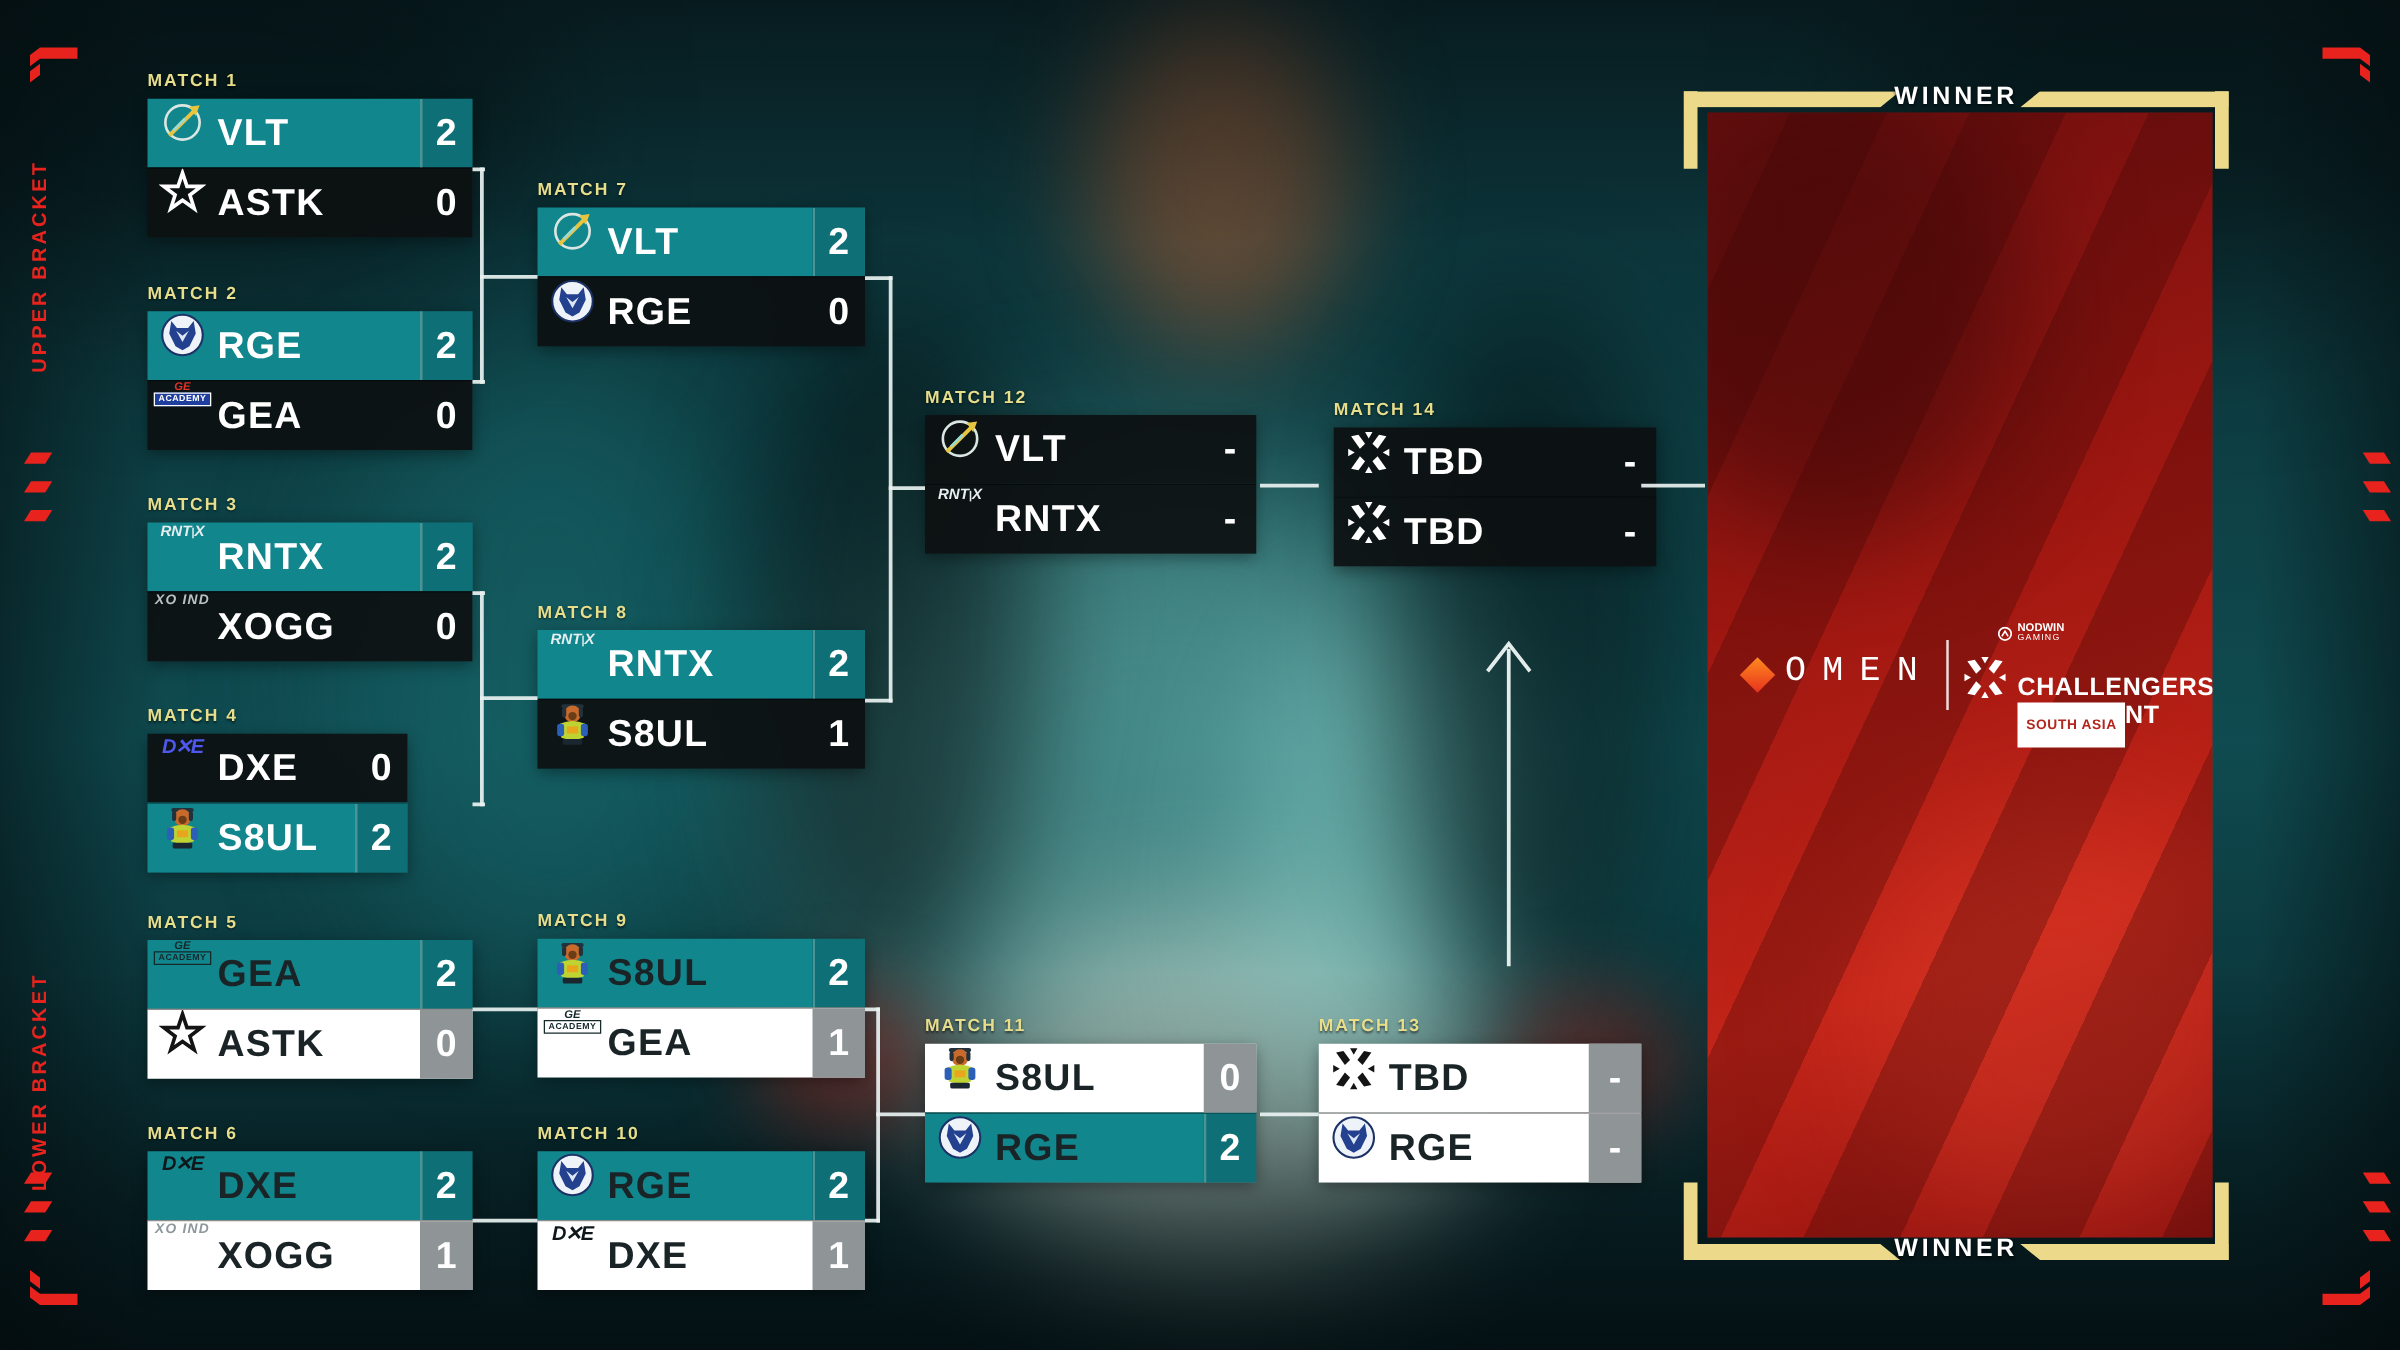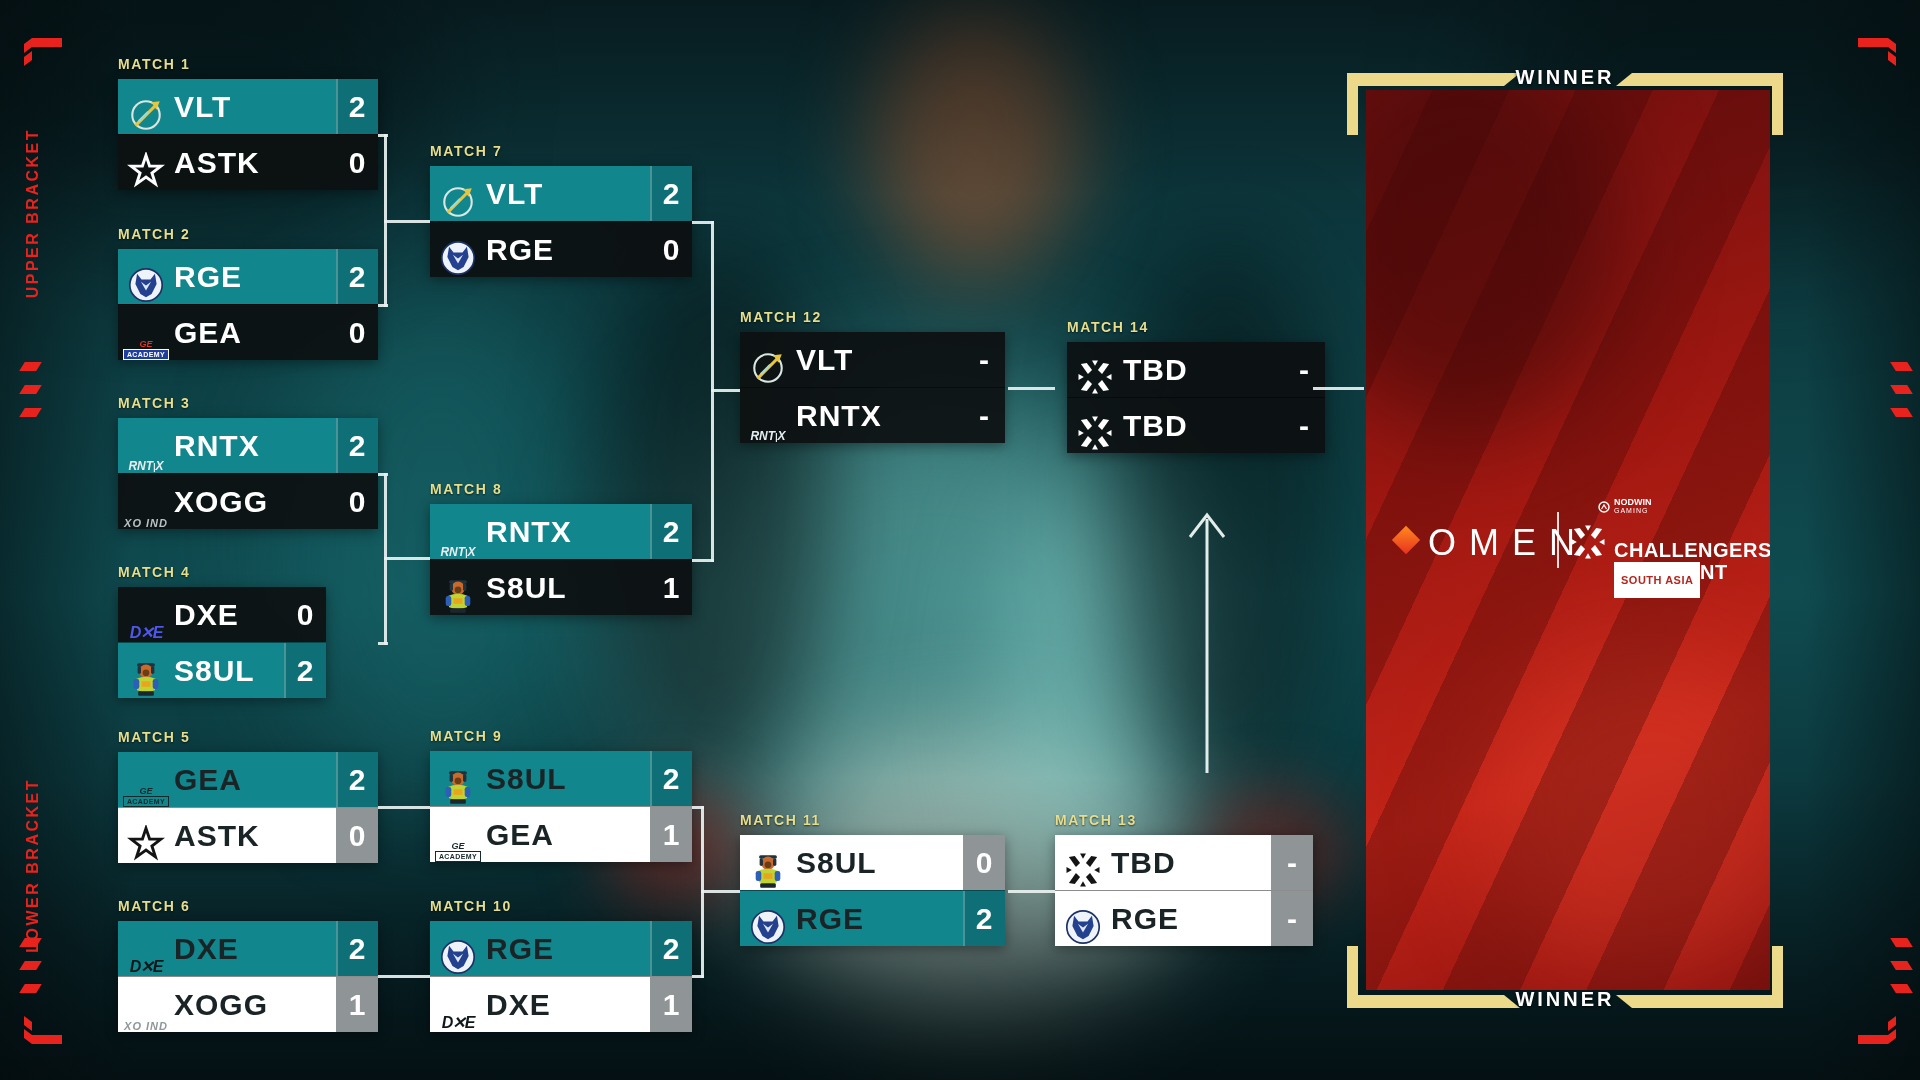--- a/index.html
+++ b/index.html
@@ -24,21 +24,21 @@
   .mlabel{height:23px;font-size:14px;font-weight:700;color:#E7DE8C;letter-spacing:1.6px;
     text-shadow:0 1px 2px rgba(0,0,0,.6);}
   .mbox{box-shadow:0 3px 12px rgba(0,0,0,.4);}
   .trow{height:55px;display:flex;align-items:stretch;}
   .trow + .trow{border-top:1px solid rgba(0,0,0,.45);}
   .trow.teal{background:#11868D;}
   .trow.dark{background:rgba(13,16,17,.93);}
   .trow.white{background:#ffffff;}
   .trow.light{color:#fff;}
   .trow.dtext{color:#1a2427;}
-  .tlogo{width:56px;display:flex;align-items:flex-end;justify-content:center;}
+  .tlogo{width:56px;display:flex;align-items:flex-start;justify-content:center;}
   .tname{flex:1;display:flex;align-items:center;font-size:30px;font-weight:700;letter-spacing:1px;}
   .tscore{width:42px;display:flex;align-items:center;justify-content:center;
           font-size:30px;font-weight:700;color:#fff;}
   .teal .tscore{background:rgba(0,0,0,.16);box-shadow:inset 2px 0 0 rgba(255,255,255,.25);}
   .white .tscore{background:#8F9496;}
   .gea-badge{display:flex;flex-direction:column;align-items:center;line-height:1;}
   .gea-badge .gtop{font-style:italic;font-weight:800;font-size:9px;}
   .gea-badge .gbot{font-weight:800;font-size:7px;letter-spacing:.4px;padding:1px 3px;border:1px solid;}
   .rntx-mark{font-style:italic;font-weight:800;font-size:12px;letter-spacing:0;}
   .xogg-mark{font-style:italic;font-weight:700;font-size:11px;letter-spacing:1px;}
@@ -50,21 +50,21 @@
   .wbar{position:absolute;height:13px;background:#ECDA8A;}
   .wdrop{position:absolute;width:11px;background:#ECDA8A;}
   .wlabel{position:absolute;width:436px;text-align:center;color:#fff;font-weight:800;
     font-size:20px;letter-spacing:3px;text-shadow:0 1px 3px rgba(0,0,0,.8);}
   #panelart{position:absolute;left:1366px;top:90px;width:404px;height:900px;overflow:hidden;
     background:linear-gradient(160deg,#6e0f0f 0%,#9e1711 40%,#c22418 72%,#8c120f 100%);}
   #panelart .stripes{position:absolute;inset:0;
     background:repeating-linear-gradient(115deg,rgba(60,5,5,0) 0 60px,rgba(60,5,5,.30) 60px 130px);}
   .omen-diamond{position:absolute;width:20px;height:20px;transform:rotate(45deg);
     background:linear-gradient(135deg,#ff8a1e,#e8321e);}
-  .omen-word{position:absolute;color:#fff;font-size:36px;font-weight:400;letter-spacing:13px;}
+  .omen-word{position:absolute;color:#fff;font-size:28px;font-weight:400;letter-spacing:13px;font-family:Liberation Mono, monospace;}
   .logo-divider{position:absolute;width:2px;background:rgba(255,255,255,.85);}
   .nodwin{position:absolute;color:#fff;display:flex;align-items:center;gap:4px;}
   .nodwin .nl1{font-size:9px;font-weight:800;line-height:9px;}
   .nodwin .nl2{font-size:7px;font-weight:400;line-height:8px;letter-spacing:1px;}
   .vct-line{position:absolute;color:#fff;font-weight:800;font-size:20px;line-height:16px;letter-spacing:.5px;}
   .region-chip{position:absolute;background:#fff;color:#B3261E;font-weight:800;font-size:11px;
     padding:12px 7px;letter-spacing:.5px;}
 </style>
 </head>
 <body>

